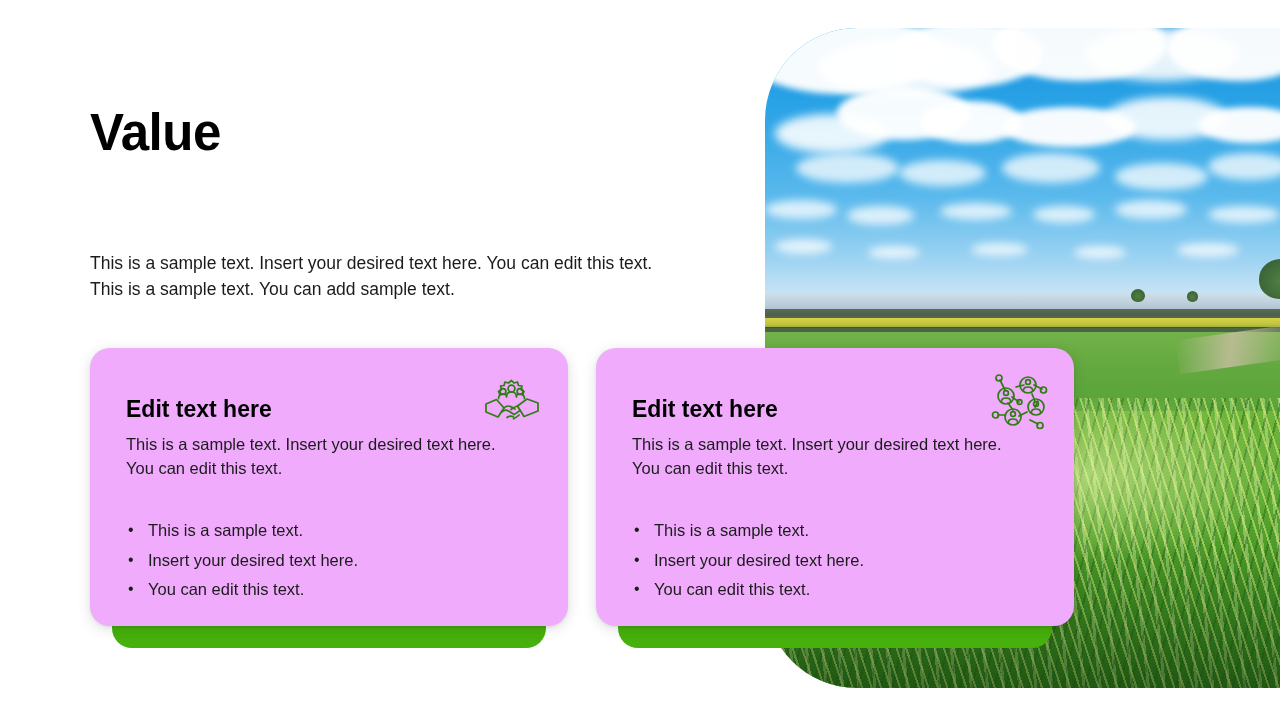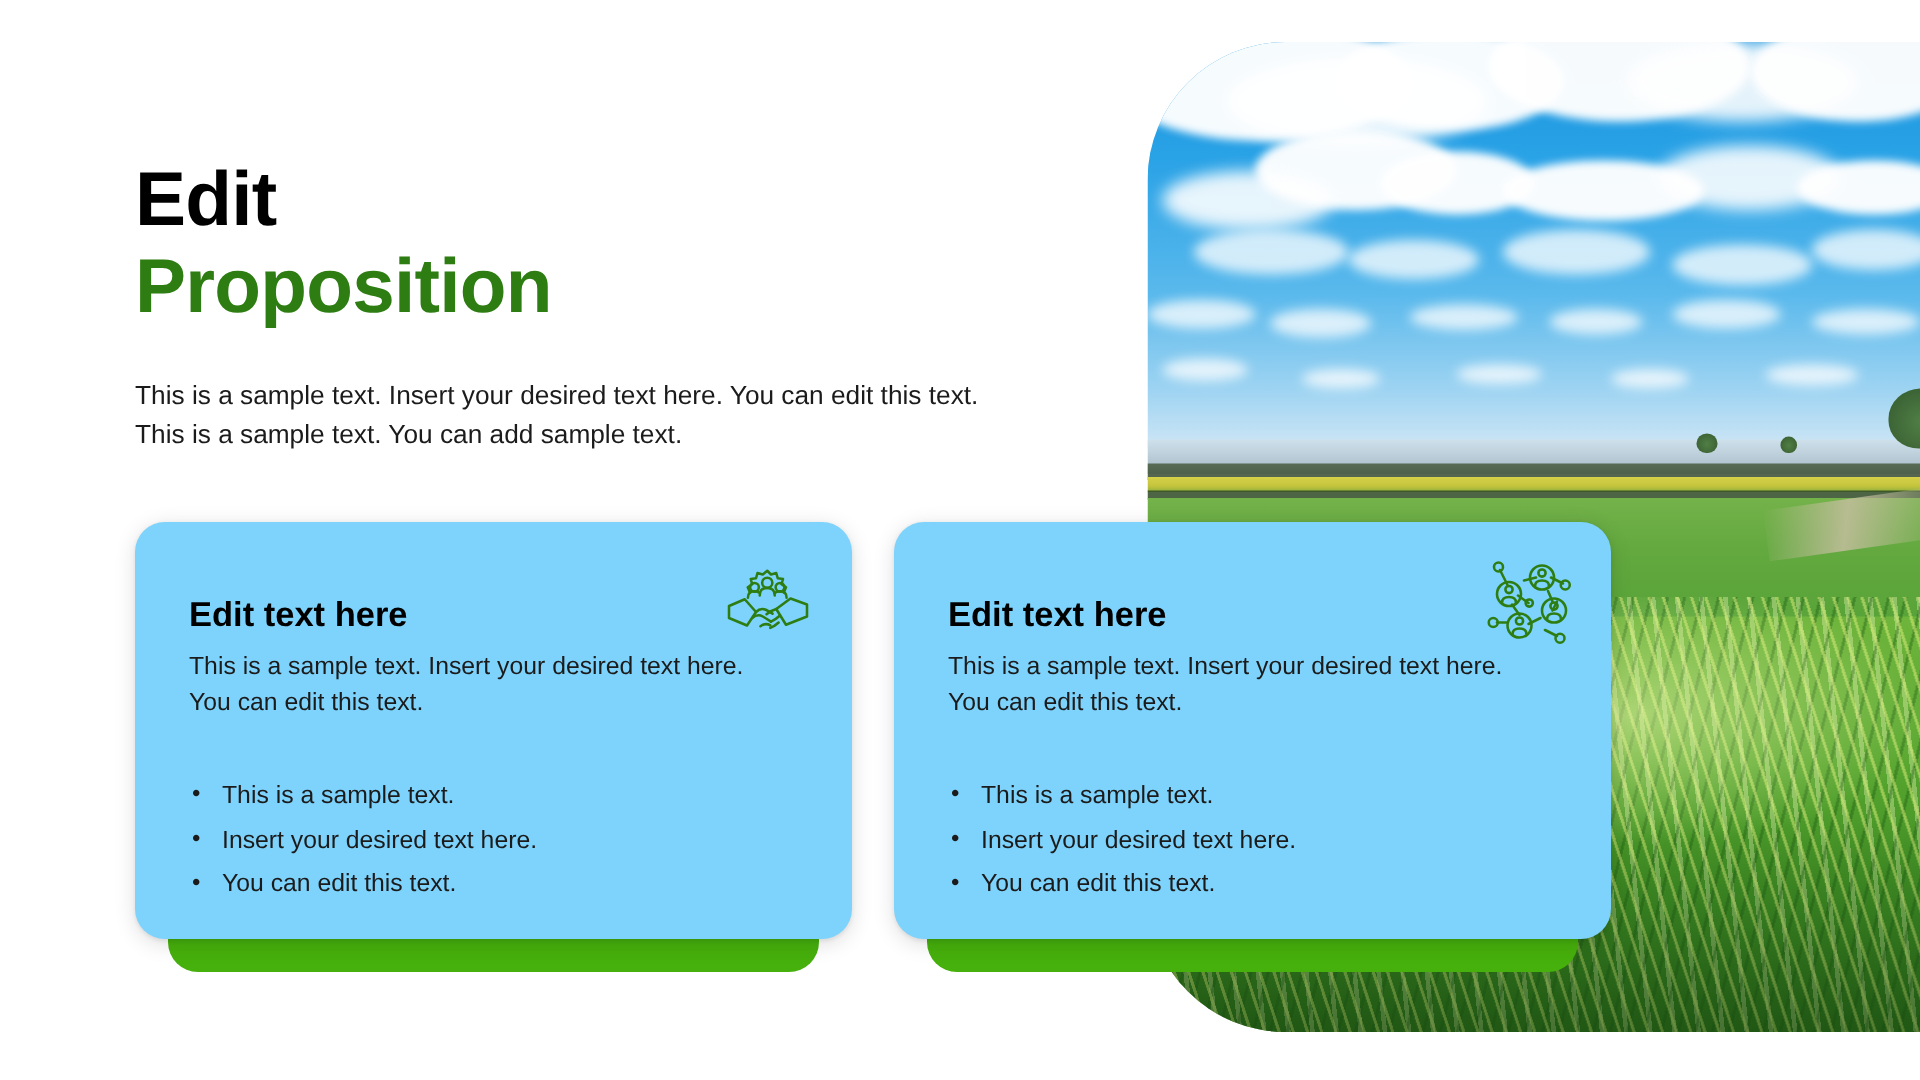--- a/index.html
+++ b/index.html
@@ -114,21 +114,21 @@
     position:absolute;
     width:478px; height:300px;
   }
   .card .accent{
     position:absolute; left:22px; bottom:0; width:calc(100% - 44px); height:22px;
     background:#46b00c;
     border-bottom-left-radius:20px; border-bottom-right-radius:20px;
   }
   .card .panel{
     position:absolute; left:0; top:0; width:100%; height:278px;
-    background:#7dd3fc;
+    background:#f0abfc;
     border-radius:20px;
     box-shadow:0 3px 14px rgba(0,0,0,.13), 0 1px 3px rgba(0,0,0,.08);
   }
   #card-1{ left:90px; top:348px; }
   #card-2{ left:596px; top:348px; }
 
   .card-head{
     position:absolute; left:36px; top:48px;
     font-size:23px; font-weight:bold; color:#000;
   }
@@ -202,22 +202,21 @@
       <div class="path" style="left:80%; top:46%;"></div>
 
       <div class="field-front"></div>
       <div class="grass-tex"></div>
       <div class="grass-hi"></div>
       <div class="grass-sh"></div>
     </div>
   </div>
 
   <div class="title">
-    <span class="l1">Edit</span>
-    <span class="l2">Proposition</span>
+    <span class="l1">Value</span>
   </div>
 
   <p class="lead">This is a sample text. Insert your desired text here. You can edit this text. This is a sample text. You can add sample text.</p>
 
   <div class="card" id="card-1">
     <div class="accent"></div>
     <div class="panel">
       <div class="card-head">Edit text here</div>
       <div class="card-body">This is a sample text. Insert your desired text here. You can edit this text.</div>
       <ul class="card-list">

